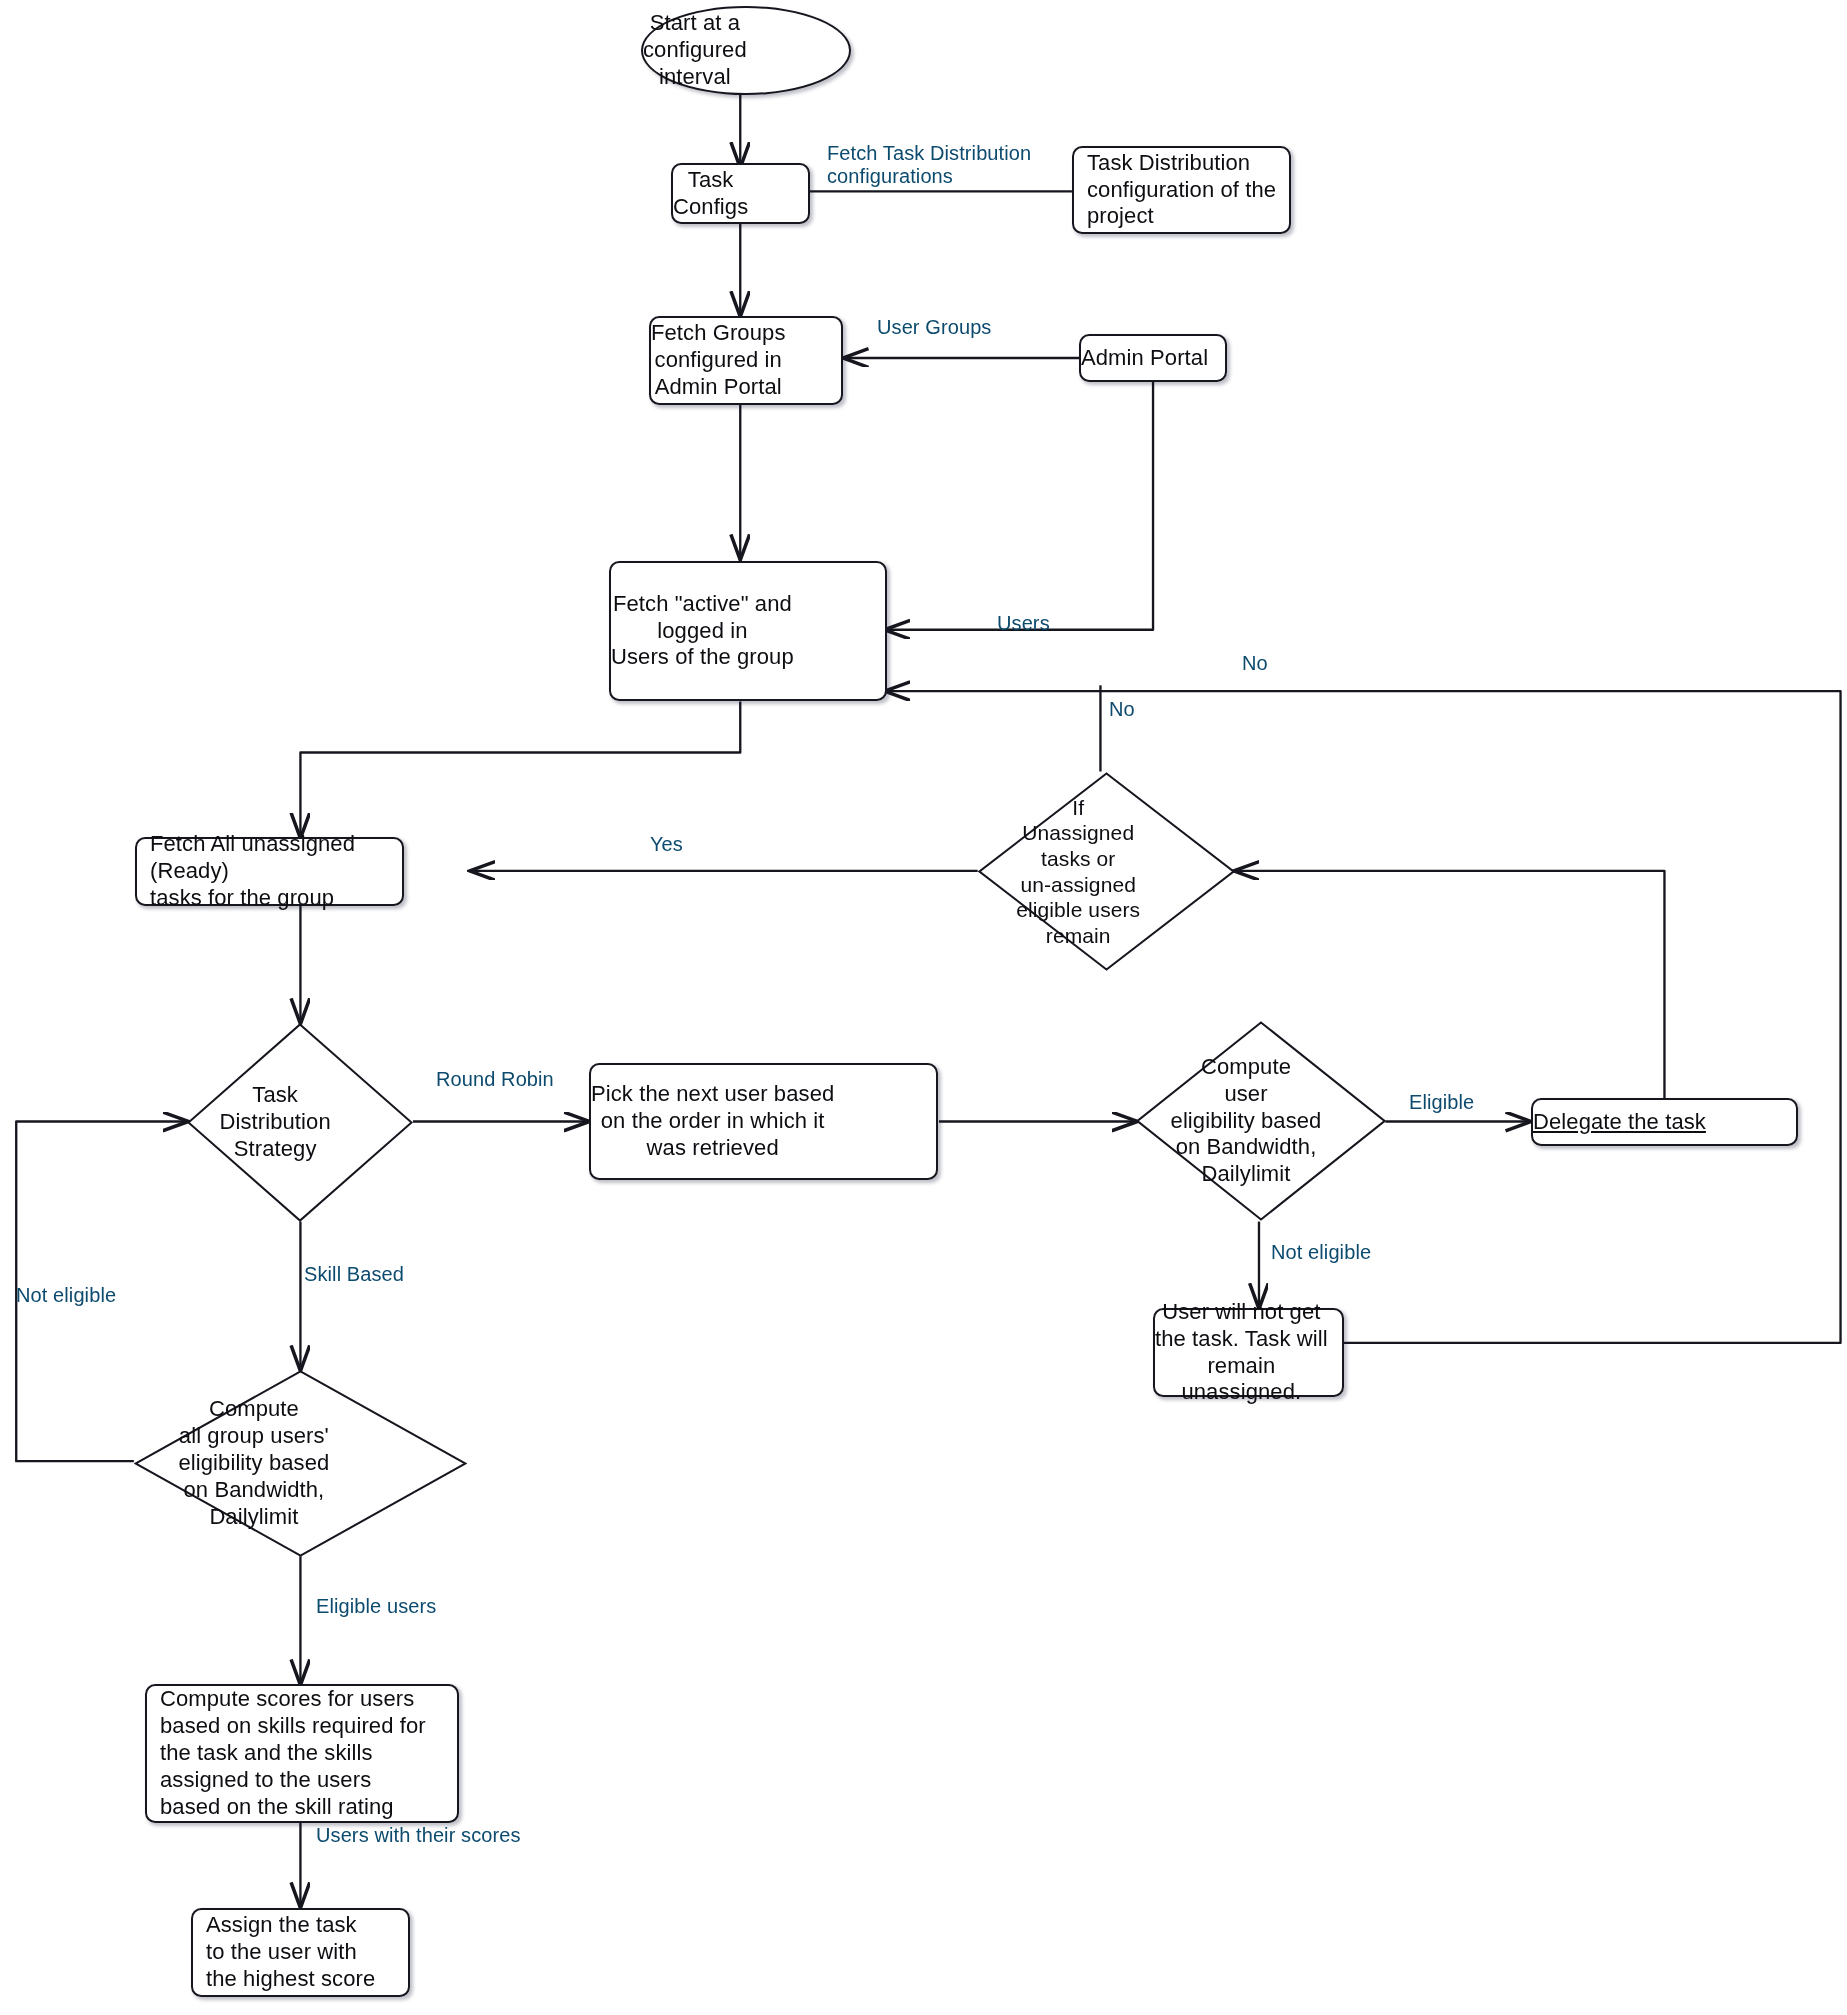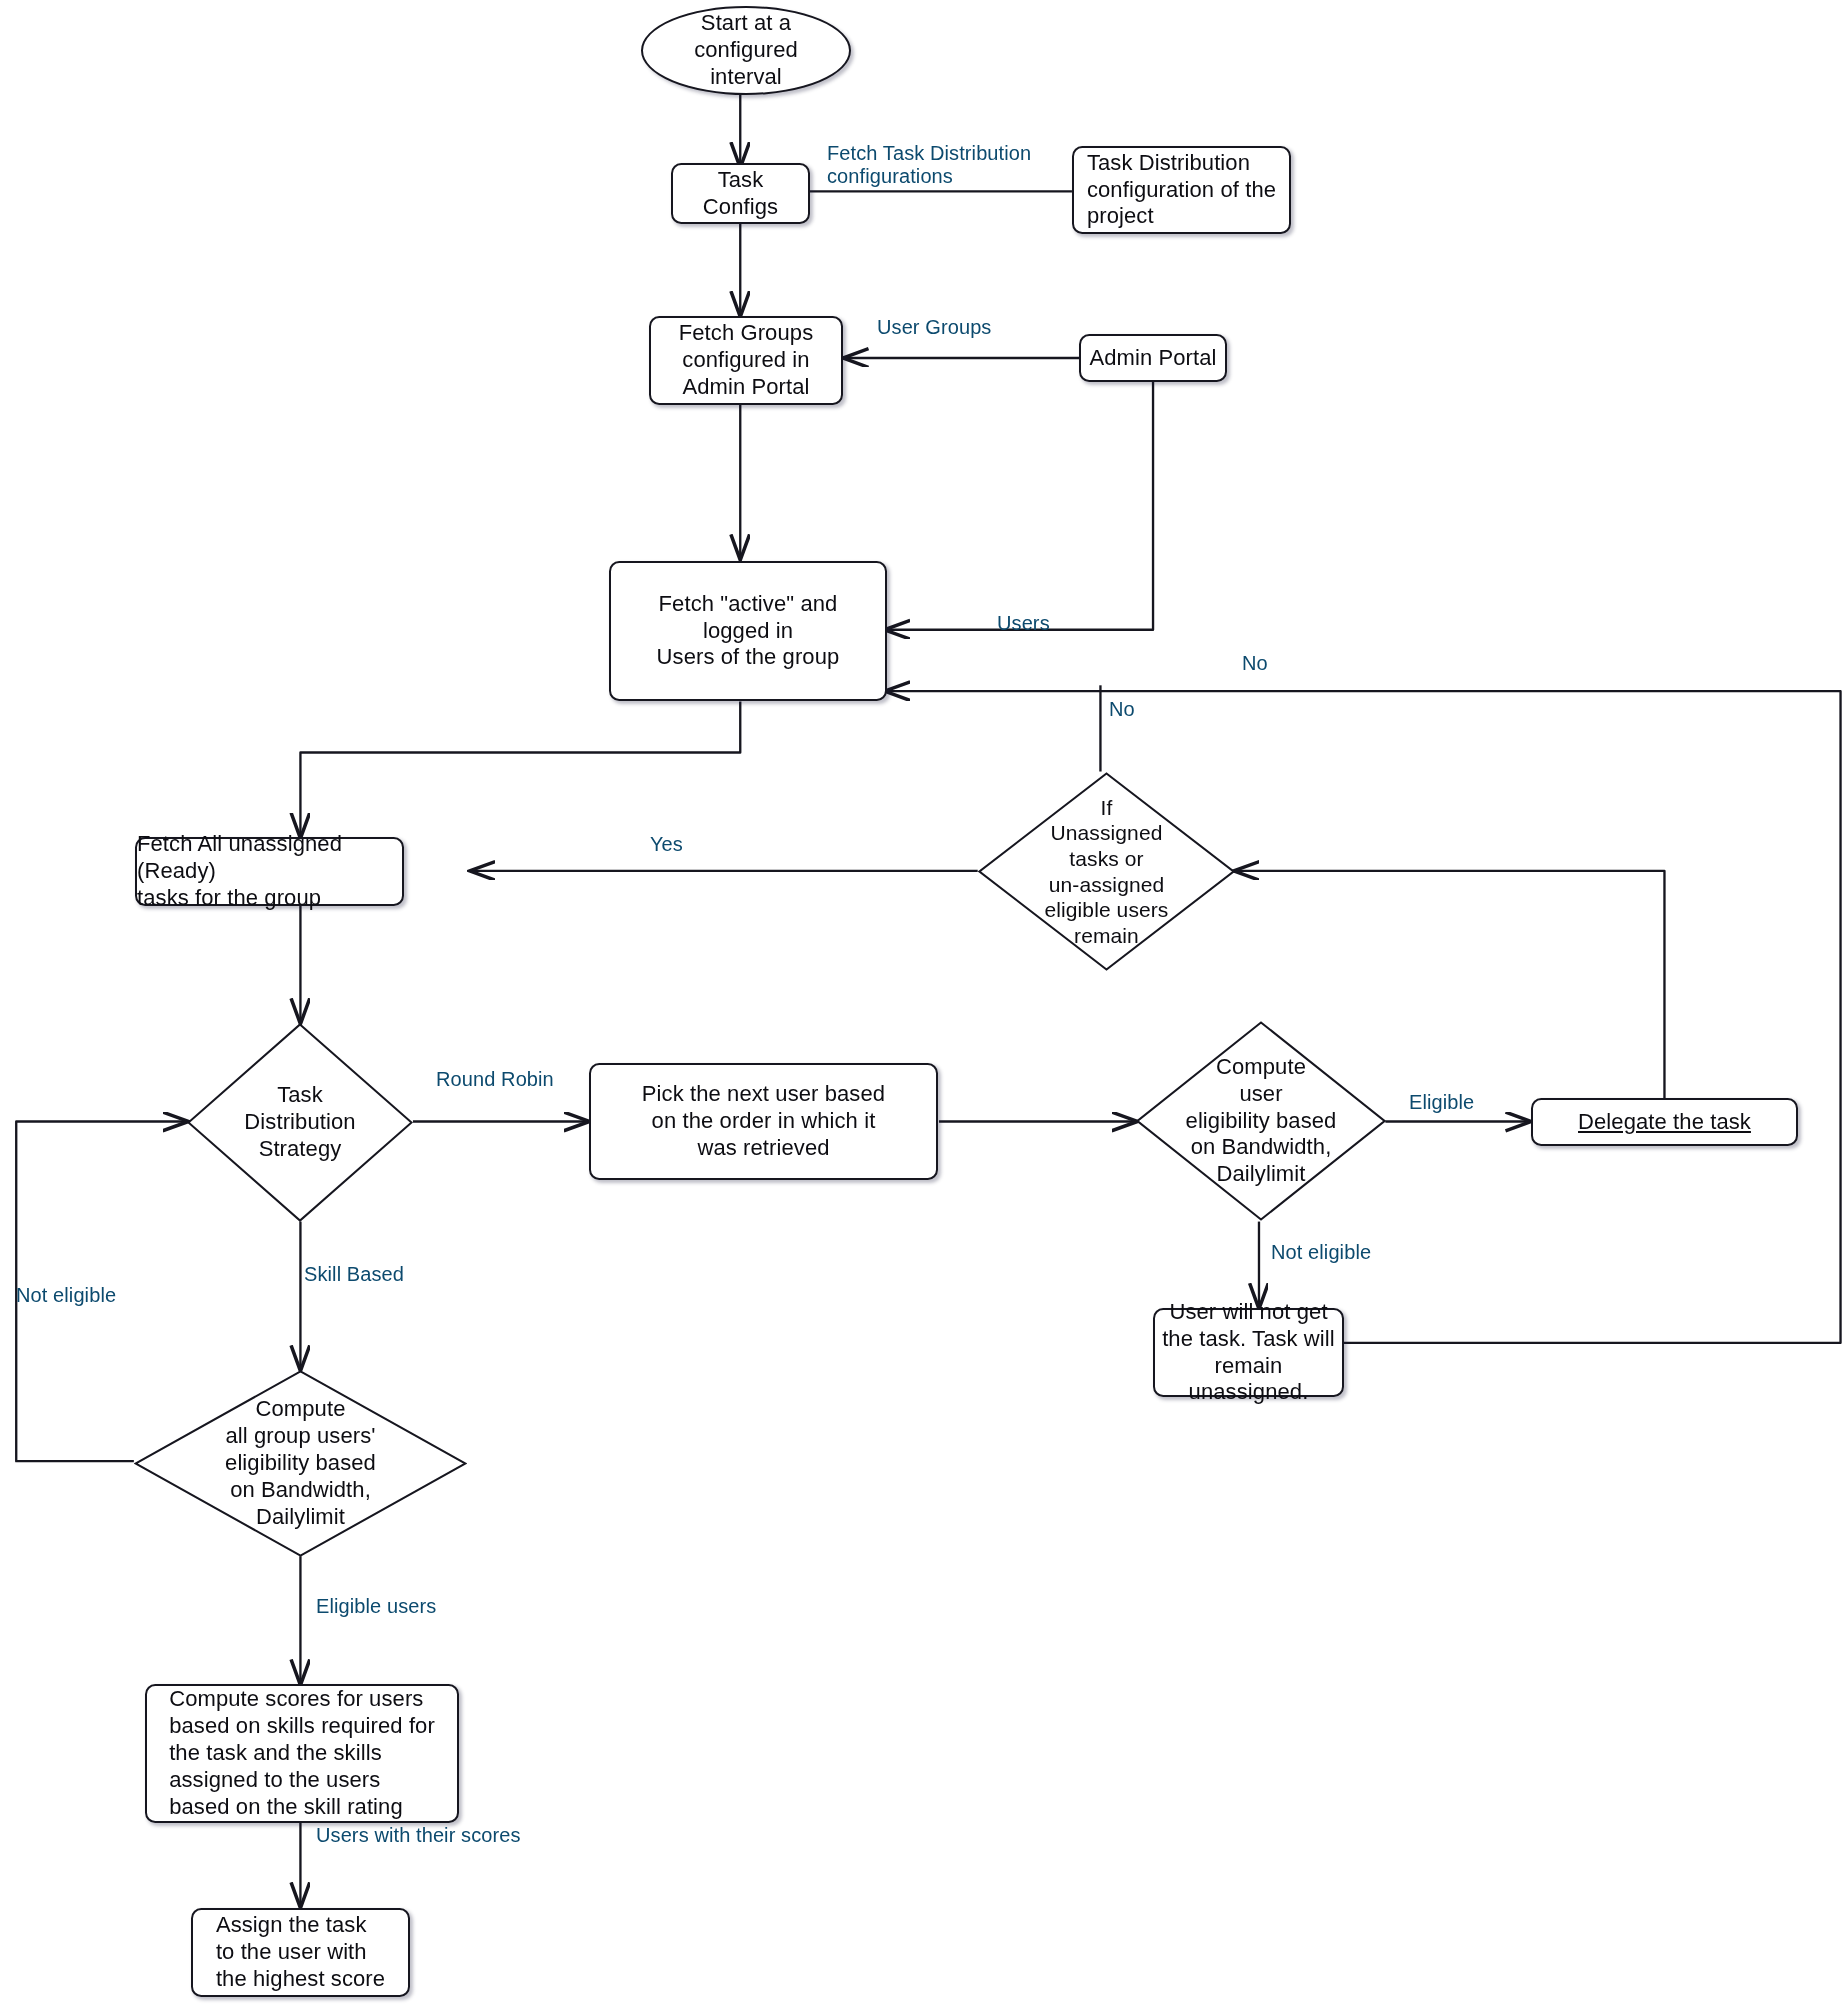--- a/index.html
+++ b/index.html
@@ -20,36 +20,36 @@
     left: 0; top: 0;
     width: 1848px;
     height: 2015px;
     pointer-events: none;
   }
   .node {
     position: absolute;
     box-sizing: border-box;
     display: flex;
     align-items: center;
-    justify-content: center;
     text-align: center;
     color: #0d0d12;
     font-size: 22px;
     line-height: 1.22;
     letter-spacing: 0.1px;
   }
   .proc {
     background: #ffffff;
     border: 2.2px solid #16161f;
     border-radius: 10.2px;
     box-shadow: 2.9px 2.9px 3.7px rgba(30,30,60,0.28);
   }
   .proc.leftalign {
-    justify-content: center;
+    justify-content: flex-start;
     text-align: left;
+    padding-left: 13px;
   }
   .term {
     background: #ffffff;
     border: 2.2px solid #16161f;
     border-radius: 50%;
     box-shadow: 2.9px 2.9px 3.7px rgba(30,30,60,0.28);
   }
   .dia {
     background: transparent;
     border: none;

